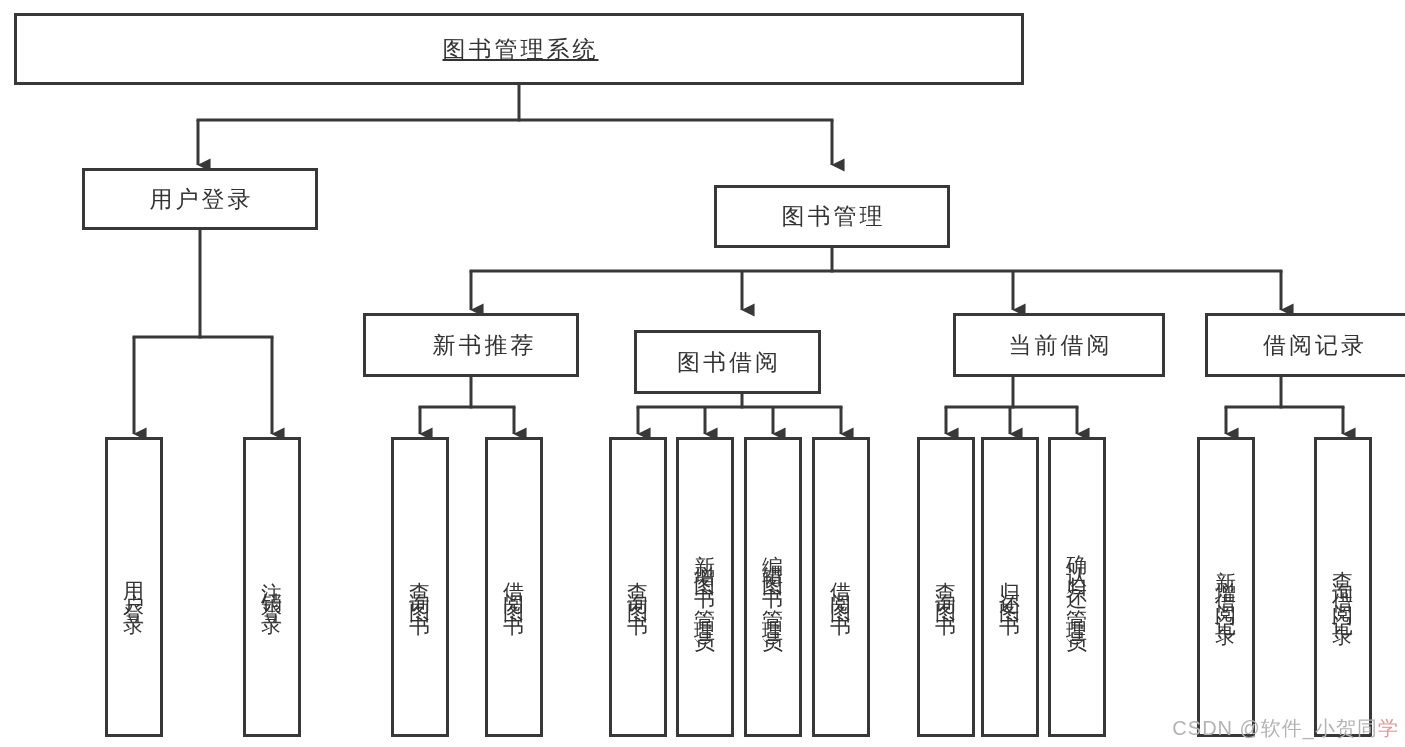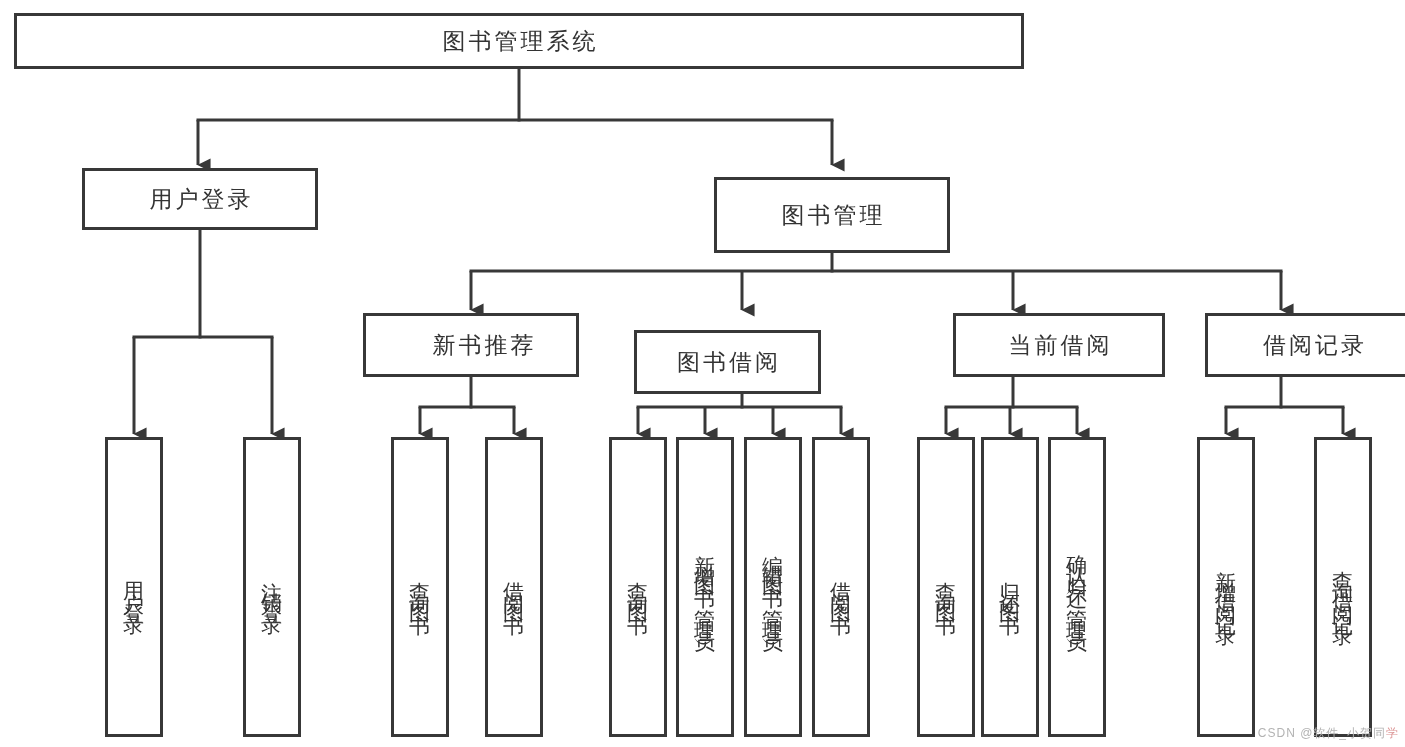--- a/index.html
+++ b/index.html
@@ -31,42 +31,42 @@
     writing-mode: vertical-rl;
     text-orientation: mixed;
     font-size: 21px;
     letter-spacing: 11px;
     line-height: 1;
     white-space: normal;
     text-indent: 0;
     overflow: hidden;
   }
   
-  .n-root { left: 14px;  top: 13px;  width: 1010px; height: 56px; }
+  .n-root { left: 14px;  top: 13px;  width: 1010px; height: 72px; text-decoration: underline; }
   .n-l2a  { left: 82px;  top: 168px; width: 236px;  height: 62px; }
-  .n-l2b  { left: 714px; top: 177px; width: 236px;  height: 76px; }
+  .n-l2b  { left: 714px; top: 185px; width: 236px;  height: 63px; }
   .n-l3a  { left: 363px; top: 313px; width: 216px;  height: 64px; padding-left: 24px; }
   .n-l3b  { left: 634px; top: 330px; width: 187px;  height: 64px; }
   .n-l3c  { left: 907px; top: 313px; width: 212px;  height: 64px; margin-left: 46px; }
   .n-l3d  { left: 1173px;top: 313px; width: 217px;  height: 64px; margin-left: 32px; }
   .leaf   { top: 437px; width: 58px; height: 300px; }
   .n-a1 { left: 105px; }  .n-a2 { left: 243px; }
   .n-b1 { left: 391px; }  .n-b2 { left: 485px; }
   .n-c1 { left: 609px; }  .n-c2 { left: 676px; }
   .n-c3 { left: 744px; }  .n-c4 { left: 812px; }
   .n-d1 { left: 917px; }  .n-d2 { left: 981px; }
   .n-d3 { left: 1048px; }
   .n-e1 { left: 1197px; } .n-e2 { left: 1314px; }
   
   .watermark {
     position: absolute;
     right: 6px;
     bottom: 5px;
     z-index: 5;
-    font-size: 12px;
+    font-size: 20px;
     letter-spacing: 1px;
     color: #b3b3b3;
     white-space: nowrap;
   }
   .wm-red { color: #dc9696; }
 </style>
 </head>
 <body>
 
 <div class="canvas">

